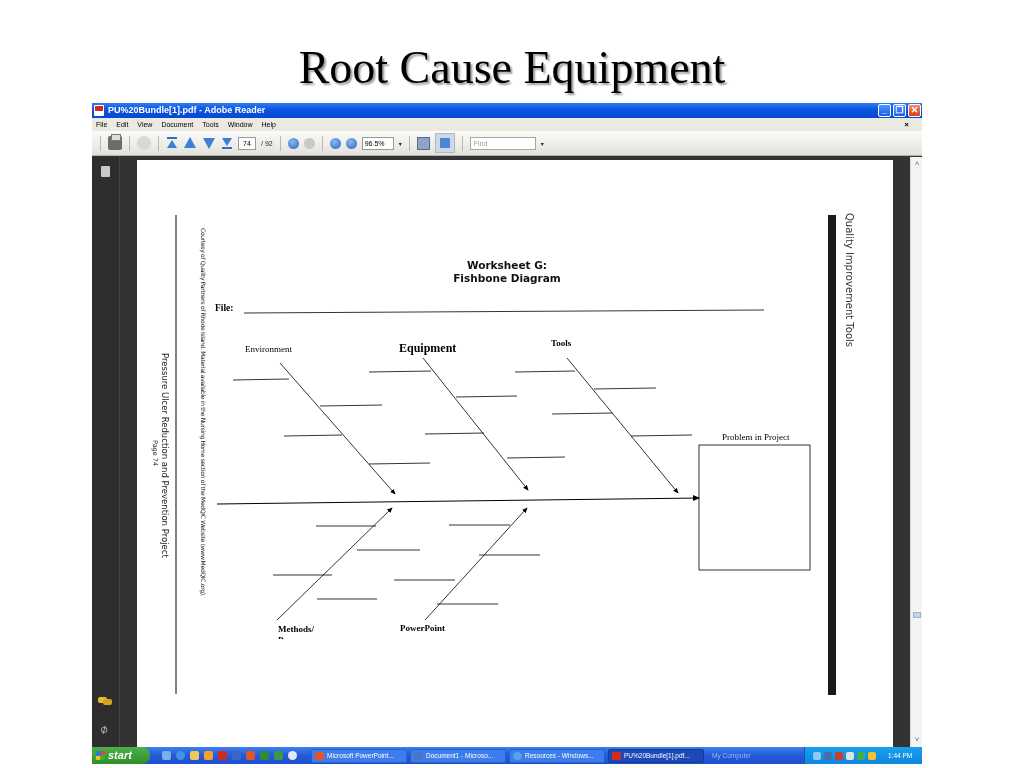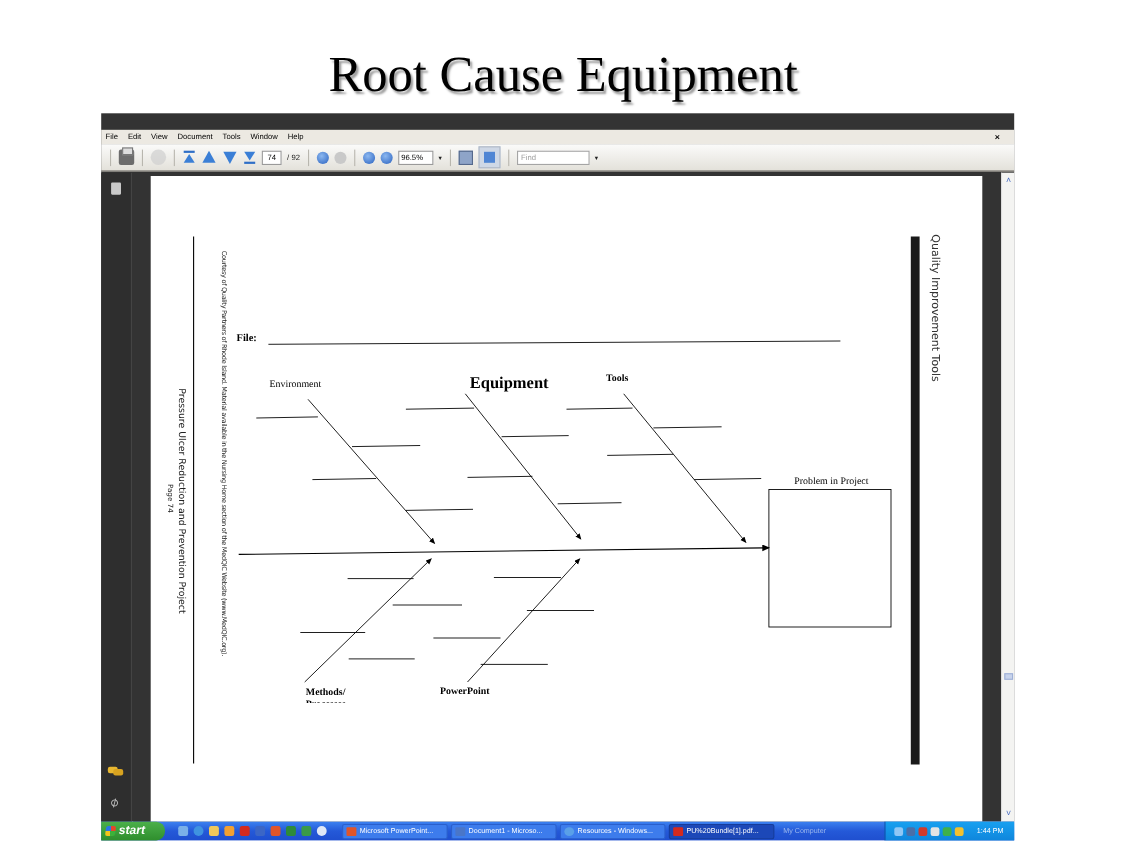--- a/index.html
+++ b/index.html
@@ -123,20 +123,29 @@
   }
   .tray span.ti { width: 8px; height: 8px; border-radius: 2px; display: inline-block; }
   .clock { color: #fff; font-size: 6.5px; margin-left: 9px; }
 </style>
 </head>
 <body>
 
 <div class="slide-title">Root Cause Equipment</div>
 
 <div class="win">
+  <div class="titlebar">
+    <span class="app-icon"></span>
+    <span>PU%20Bundle[1].pdf - Adobe Reader</span>
+    <div class="win-btns">
+      <div class="win-btn">_</div>
+      <div class="win-btn">❐</div>
+      <div class="win-btn close">✕</div>
+    </div>
+  </div>
 
   <div class="menubar">
     <span>File</span>
     <span>Edit</span>
     <span>View</span>
     <span>Document</span>
     <span>Tools</span>
     <span>Window</span>
     <span>Help</span>
     <span class="doc-close">×</span>
@@ -224,23 +233,27 @@
         <line x1="342" y1="395" x2="403" y2="395" stroke="#000" stroke-width="0.8"></line>
         <line x1="257" y1="420" x2="318" y2="420" stroke="#000" stroke-width="0.8"></line>
         <line x1="300" y1="444" x2="361" y2="444" stroke="#000" stroke-width="0.8"></line>
       </svg>
 
       <div class="rot-left" style="left:33px; top:193px; transform:rotate(90deg); font-family:'DejaVu Sans',sans-serif; font-size:8.5px; color:#222;">Pressure Ulcer Reduction and Prevention Project</div>
       <div class="rot-left" style="left:22px; top:280px; transform:rotate(90deg); font-family:'DejaVu Sans',sans-serif; font-size:6.5px; color:#222;">Page 74</div>
       <div class="rot-left" style="left:70px; top:68px; transform:rotate(90deg); font-family:'DejaVu Sans',sans-serif; font-size:6px; color:#222; letter-spacing:-0.3px;">Courtesy of Quality Partners of Rhode Island. Material available in the Nursing Home section of the MedQIC Website (www.MedQIC.org).</div>
       <div class="rot-left" style="left:718px; top:53px; transform:rotate(90deg); font-family:'DejaVu Sans',sans-serif; font-size:10px; color:#333;">Quality Improvement Tools</div>
 
+      <div style="position:absolute; left:270px; top:99px; width:200px; text-align:center; font-family:'DejaVu Sans',sans-serif; font-weight:bold; font-size:10.5px; line-height:13px; color:#111;">
+        <div>Worksheet G:</div>
+        <div>Fishbone Diagram</div>
+      </div>
       <div style="position:absolute; left:78px; top:143px; font-family:'Liberation Serif',serif; font-weight:bold; font-size:9.5px;">File:</div>
       <div style="position:absolute; left:108px; top:184px; font-family:'Liberation Serif',serif; font-weight:normal; font-size:9px;">Environment</div>
-      <div style="position:absolute; left:262px; top:181px; font-family:'Liberation Serif',serif; font-weight:bold; font-size:15px;margin-left:28px;">Equipment</div>
+      <div style="position:absolute; left:262px; top:181px; font-family:'Liberation Serif',serif; font-weight:bold; font-size:12px;">Equipment</div>
       <div style="position:absolute; left:414px; top:178px; font-family:'Liberation Serif',serif; font-weight:bold; font-size:9px;">Tools</div>
       <div style="position:absolute; left:141px; top:464px; font-family:'Liberation Serif',serif; font-weight:bold; font-size:9px;">Methods/</div>
       <div style="position:absolute; left:141px; top:475px; height:4px; overflow:hidden; font-family:'Liberation Serif',serif; font-weight:bold; font-size:9px;">Processes</div>
       <div style="position:absolute; left:263px; top:463px; font-family:'Liberation Serif',serif; font-weight:bold; font-size:9px;">PowerPoint</div>
       <div style="position:absolute; left:585px; top:272px; font-family:'Liberation Serif',serif; font-size:9px;">Problem in Project</div>
     </div>
   </div>
 
   <div class="vscroll">
     <span class="arr" style="top:2px;">˄</span>

